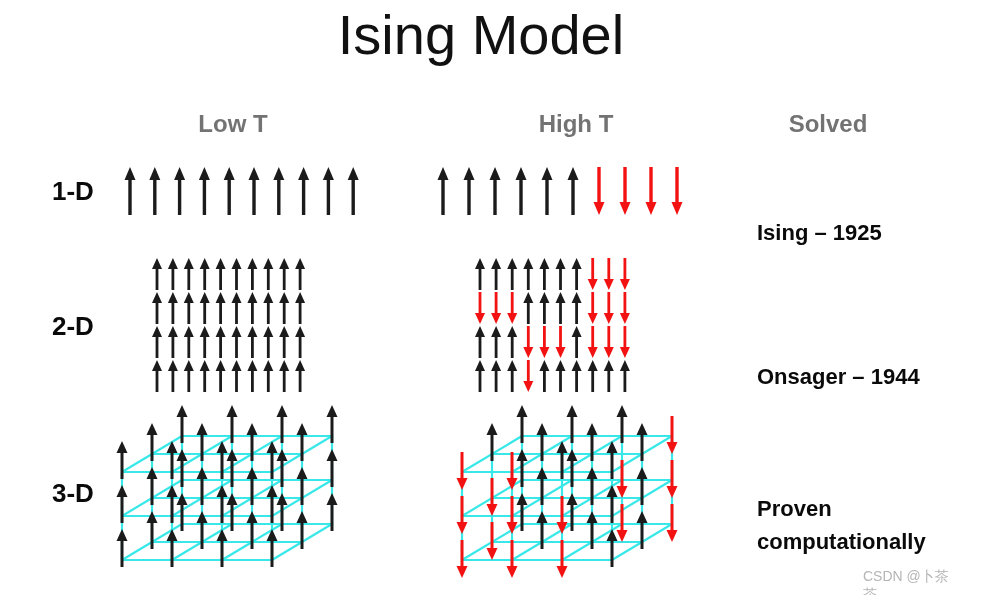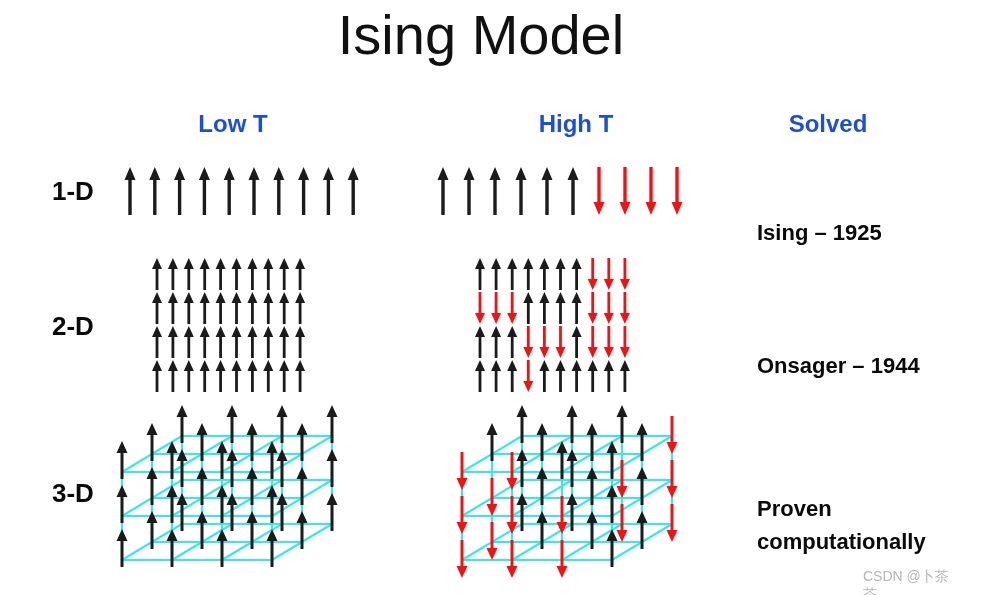--- a/index.html
+++ b/index.html
@@ -6,21 +6,21 @@
   .slide{
     position:relative;width:962px;height:595px;background:#ffffff;
     font-family:"Liberation Sans","DejaVu Sans",sans-serif;overflow:hidden;color:#000;
   }
   .title{
     position:absolute;left:0;right:0;top:2px;margin:0;
     text-align:center;font-size:56px;font-weight:400;letter-spacing:0px;color:#111;
   }
   .col-header{
     position:absolute;top:110px;transform:translateX(-50%);
-    font-size:24px;font-weight:700;color:#1d4ed8;white-space:nowrap;
+    font-size:24px;font-weight:700;color:#737373;white-space:nowrap;
   }
   .row-label{
     position:absolute;left:10px;font-size:26px;font-weight:700;color:#0a0a0a;margin-left:42px;
   }
   .spins{position:absolute;}
   .solved{
     position:absolute;left:757px;font-size:22px;font-weight:700;
     line-height:33px;color:#0a0a0a;white-space:nowrap;margin-top:45px;
   }
   .solved.single{line-height:26px;}
@@ -465,21 +465,21 @@
       <polygon points="72,178 66.5,166 77.5,166" fill="#f21212"></polygon>
       <line x1="122" y1="140" x2="122" y2="167" stroke="#f21212" stroke-width="3"></line>
       <polygon points="122,178 116.5,166 127.5,166" fill="#f21212"></polygon>
       <line x1="172" y1="167" x2="172" y2="140" stroke="#1b1b1b" stroke-width="3"></line>
       <polygon points="172,129 166.5,141 177.5,141" fill="#1b1b1b"></polygon>
     </svg>
 
   <div class="solved single" style="top:175px">
     <div>Ising – 1925</div>
   </div>
-  <div class="solved single" style="top:308px">
+  <div class="solved single" style="top:319px">
     <div>Onsager – 1944</div>
   </div>
   <div class="solved" style="top:447px">
     <div>Proven</div>
     <div>computationally</div>
   </div>
 
   <div class="watermark" style="color: rgb(181, 181, 181);">CSDN @卜茶茶</div>
 
 </div>

